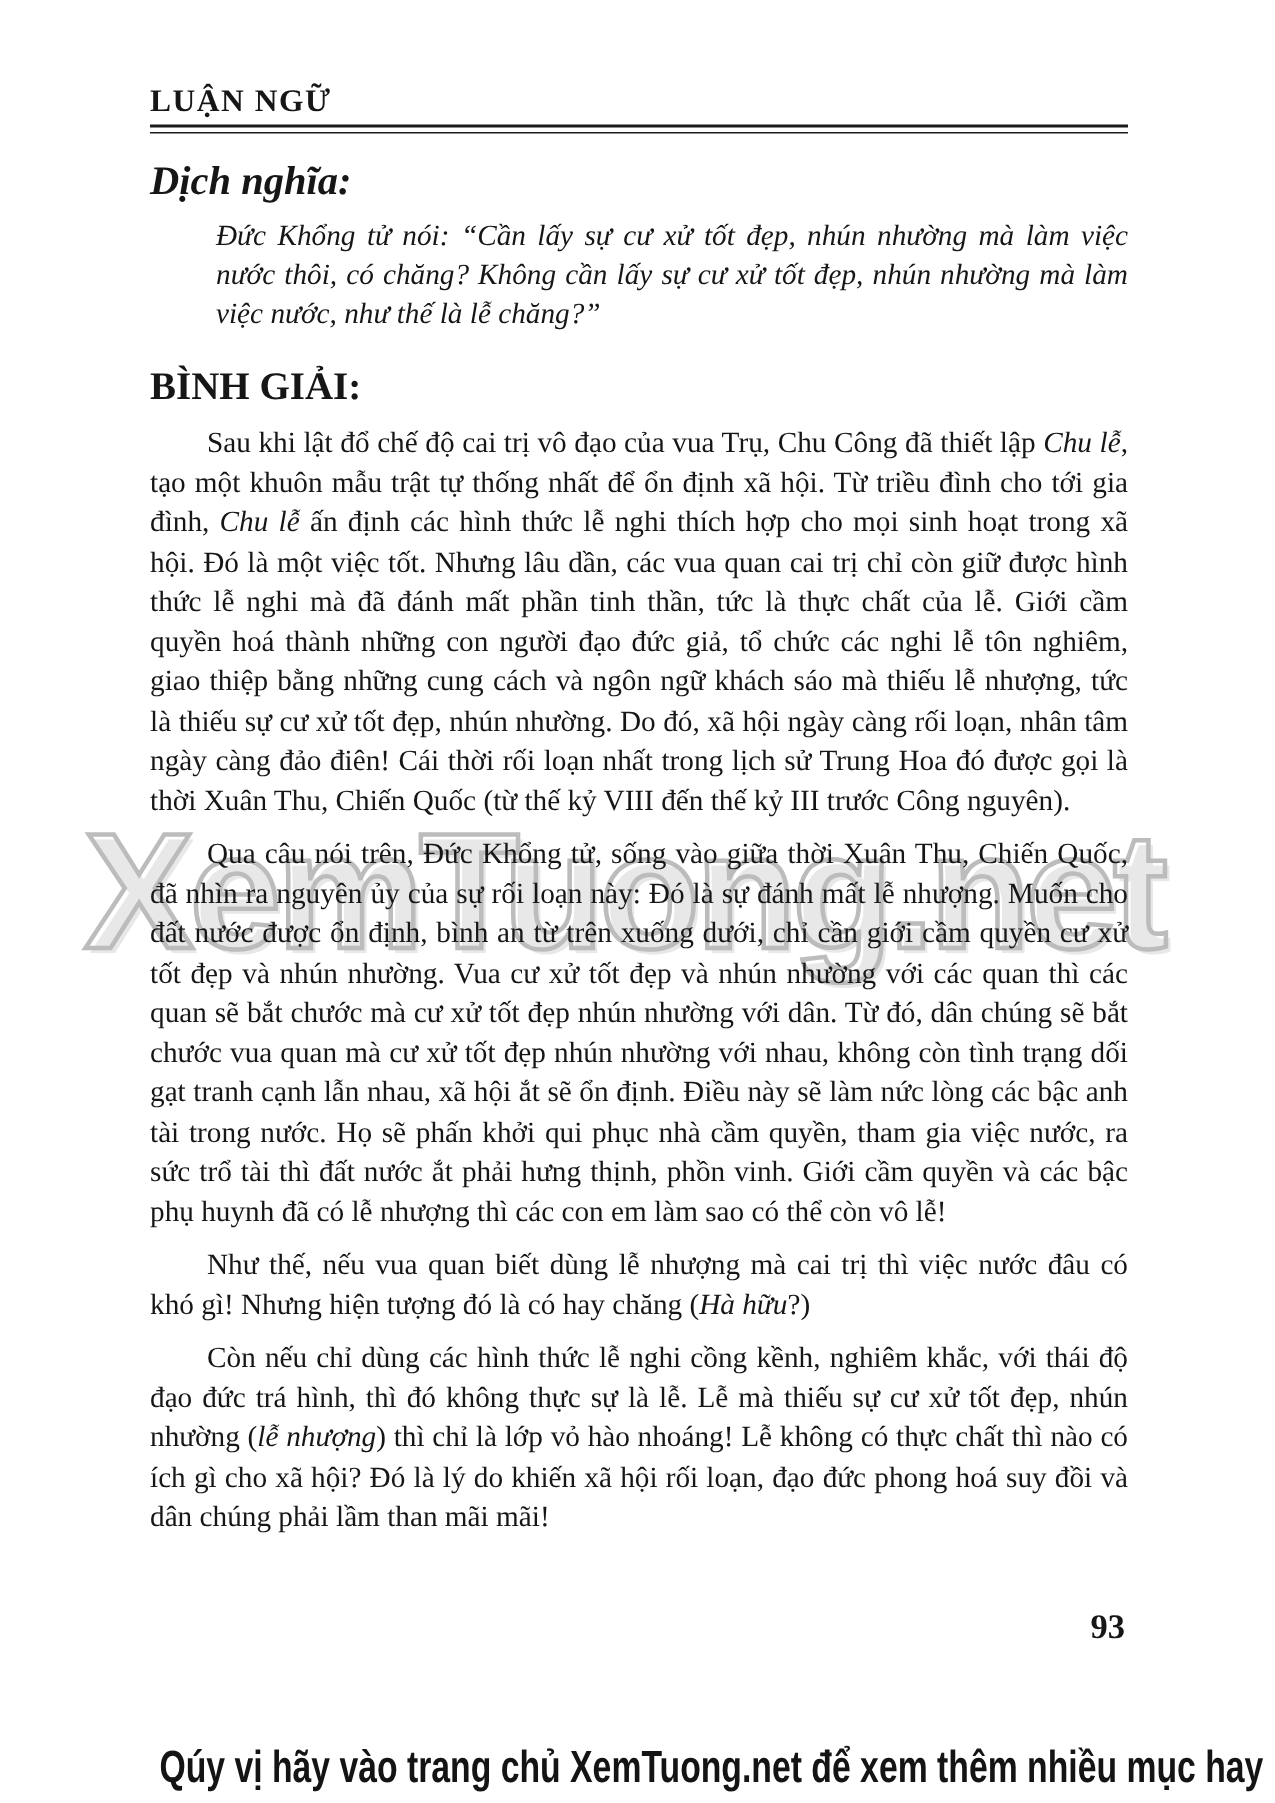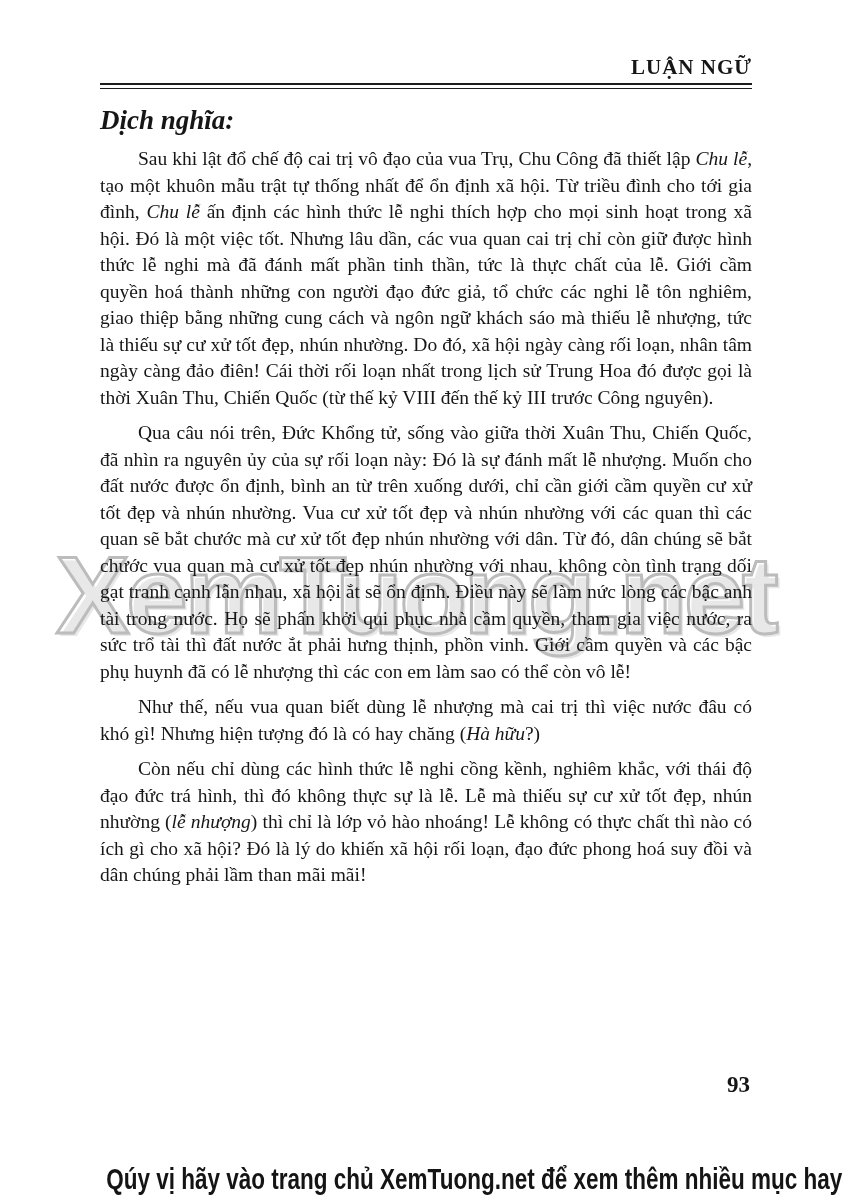--- a/index.html
+++ b/index.html
@@ -30,21 +30,21 @@
     user-select: none;
   }
   
   .content {
     position: absolute;
     left: 100px; top: 55px;
     width: 652px;
     z-index: 1;
   }
   .running-title {
-    text-align: right;
+    text-align: left;
     font-weight: bold;
     font-size: 21px;
     letter-spacing: 1px;
     line-height: 24px;
   }
   .double-rule {
     margin-top: 4px;
     height: 3px;
     border-top: 2.5px solid #1c1c1c;
     border-bottom: 1.2px solid #1c1c1c;
@@ -110,21 +110,23 @@
 
 <div class="page">
 
   <div class="watermark" style="-webkit-text-stroke: 3px rgb(188, 188, 188);">XemTuong.net</div>
 
   <div class="content">
     <div class="running-title">LUẬN NGỮ</div>
     <div class="double-rule"></div>
 
     <h2 class="translation-heading">Dịch nghĩa:</h2>
+    <p class="quote">Đức Khổng tử nói: “Cần lấy sự cư xử tốt đẹp, nhún nhường mà làm việc nước thôi, có chăng? Không cần lấy sự cư xử tốt đẹp, nhún nhường mà làm việc nước, như thế là lễ chăng?”</p>
 
+    <h2 class="commentary-heading">BÌNH GIẢI:</h2>
     <div class="commentary-body" id="commentary-body">
         <p class="body-par"><span>Sau khi lật đổ chế độ cai trị vô đạo của vua Trụ, Chu Công đã thiết lập </span><i>Chu lễ</i><span>, tạo một khuôn mẫu trật tự thống nhất để ổn định xã hội. Từ triều đình cho tới gia đình, </span><i>Chu lễ</i><span> ấn định các hình thức lễ nghi thích hợp cho mọi sinh hoạt trong xã hội. Đó là một việc tốt. Nhưng lâu dần, các vua quan cai trị chỉ còn giữ được hình thức lễ nghi mà đã đánh mất phần tinh thần, tức là thực chất của lễ. Giới cầm quyền hoá thành những con người đạo đức giả, tổ chức các nghi lễ tôn nghiêm, giao thiệp bằng những cung cách và ngôn ngữ khách sáo mà thiếu lễ nhượng, tức là thiếu sự cư xử tốt đẹp, nhún nhường. Do đó, xã hội ngày càng rối loạn, nhân tâm ngày càng đảo điên! Cái thời rối loạn nhất trong lịch sử Trung Hoa đó được gọi là thời Xuân Thu, Chiến Quốc (từ thế kỷ VIII đến thế kỷ III trước Công nguyên).</span></p>
         <p class="body-par"><span>Qua câu nói trên, Đức Khổng tử, sống vào giữa thời Xuân Thu, Chiến Quốc, đã nhìn ra nguyên ủy của sự rối loạn này: Đó là sự đánh mất lễ nhượng. Muốn cho đất nước được ổn định, bình an từ trên xuống dưới, chỉ cần giới cầm quyền cư xử tốt đẹp và nhún nhường. Vua cư xử tốt đẹp và nhún nhường với các quan thì các quan sẽ bắt chước mà cư xử tốt đẹp nhún nhường với dân. Từ đó, dân chúng sẽ bắt chước vua quan mà cư xử tốt đẹp nhún nhường với nhau, không còn tình trạng dối gạt tranh cạnh lẫn nhau, xã hội ắt sẽ ổn định. Điều này sẽ làm nức lòng các bậc anh tài trong nước. Họ sẽ phấn khởi qui phục nhà cầm quyền, tham gia việc nước, ra sức trổ tài thì đất nước ắt phải hưng thịnh, phồn vinh. Giới cầm quyền và các bậc phụ huynh đã có lễ nhượng thì các con em làm sao có thể còn vô lễ!</span></p>
         <p class="body-par"><span>Như thế, nếu vua quan biết dùng lễ nhượng mà cai trị thì việc nước đâu có khó gì! Nhưng hiện tượng đó là có hay chăng (</span><i>Hà hữu</i><span>?)</span></p>
         <p class="body-par"><span>Còn nếu chỉ dùng các hình thức lễ nghi cồng kềnh, nghiêm khắc, với thái độ đạo đức trá hình, thì đó không thực sự là lễ. Lễ mà thiếu sự cư xử tốt đẹp, nhún nhường (</span><i>lễ nhượng</i><span>) thì chỉ là lớp vỏ hào nhoáng! Lễ không có thực chất thì nào có ích gì cho xã hội? Đó là lý do khiến xã hội rối loạn, đạo đức phong hoá suy đồi và dân chúng phải lầm than mãi mãi!</span></p>
       </div>
   </div>
 
   <div class="page-number">93</div>
 

